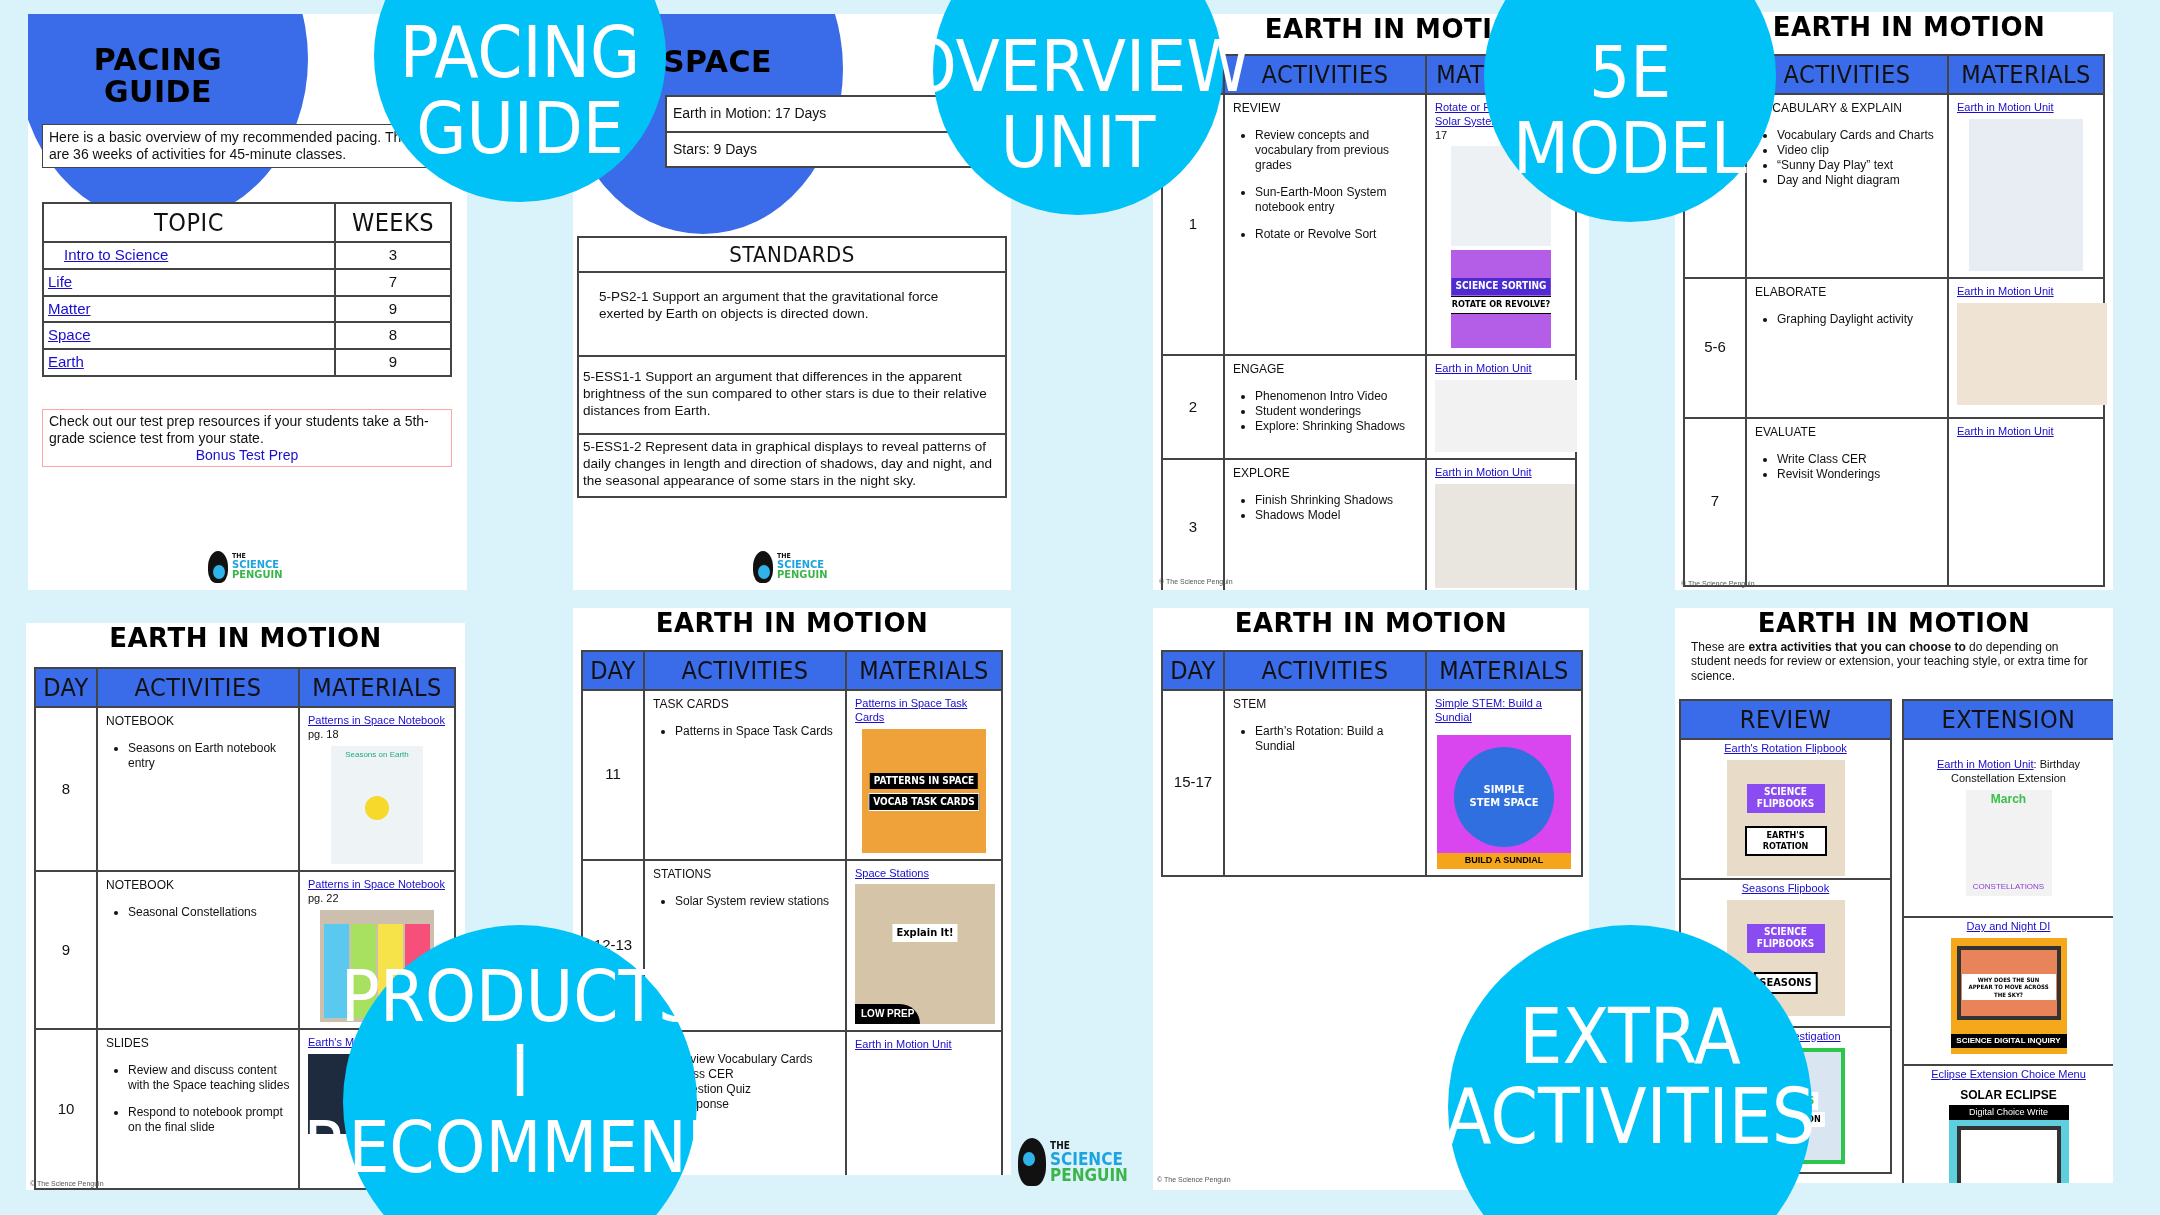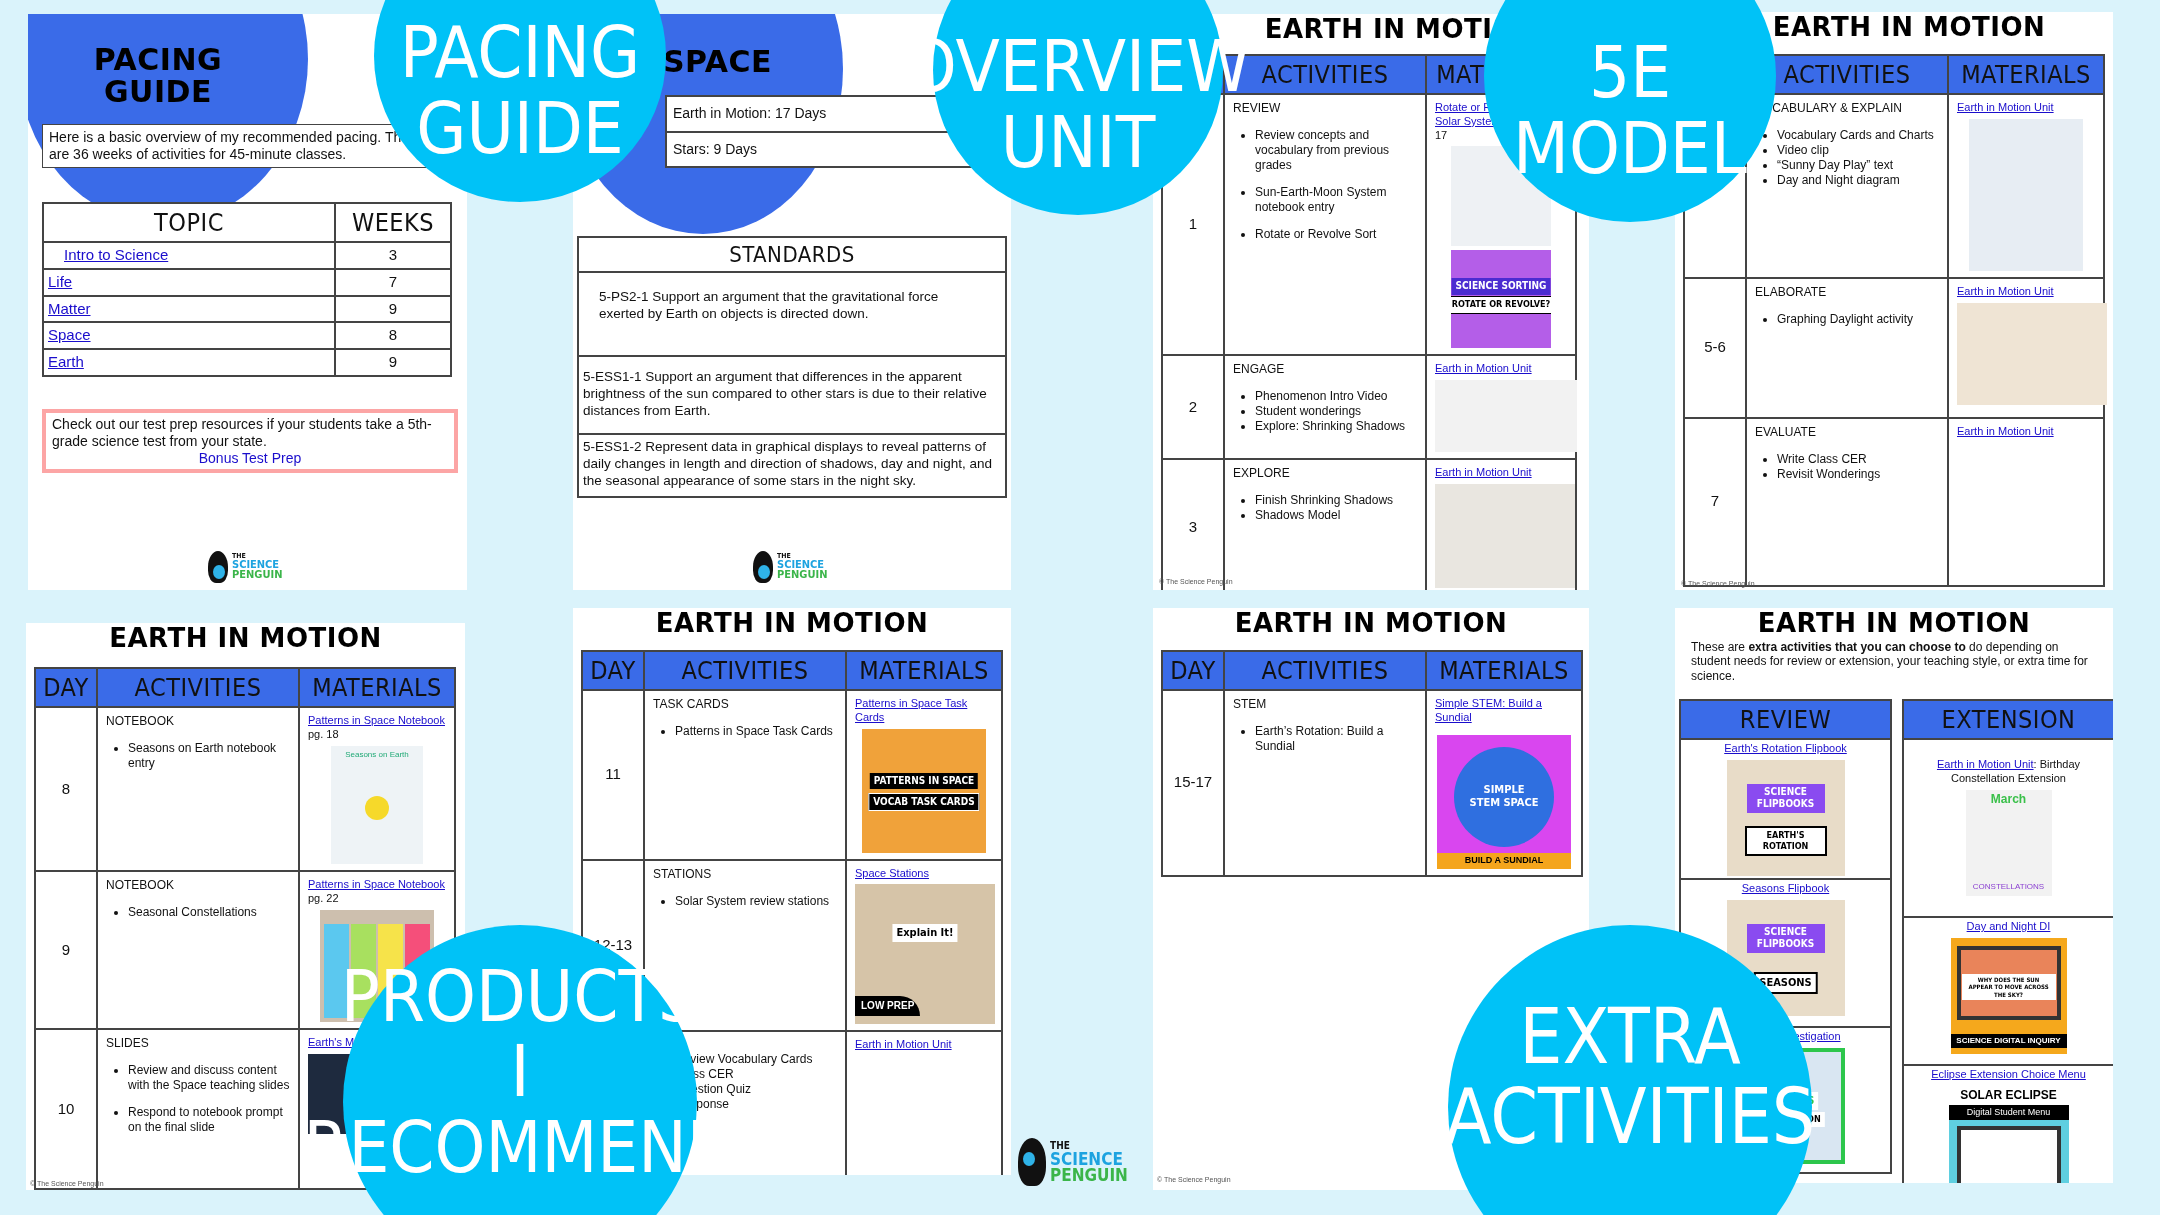--- a/index.html
+++ b/index.html
@@ -71,21 +71,21 @@
           <td style="text-align:center;font-size:15px;padding:3px;">8</td>
         </tr>
     <tr>
           <td style="padding:3px 4px;">
             <a class="lnk" style="font-size:15px;">Earth</a>
           </td>
           <td style="text-align:center;font-size:15px;padding:3px;">9</td>
         </tr>
   </tbody>
     </table>
-  <div style="position:absolute;left:14px;top:395px;width:396px;border:4px solid #fca5a5;font-size:14px;padding:3px 6px;line-height:1.2;">
+  <div style="position:absolute;left:14px;top:395px;width:396px;border:1px solid #fca5a5;font-size:14px;padding:3px 6px;line-height:1.2;">
     <div>Check out our test prep resources if your students take a 5th-grade science test from your state.</div>
     <a class="lnk" style="text-align:center;font-size:14px;text-decoration:none;">Bonus Test Prep</a>
   </div>
   <div class="logo" style="left:180px;top:537px;">
     <div class="peng"></div>
     <div class="txt">
         <div class="t1">THE</div>
         <div class="t2">SCIENCE</div>
         <div class="t3">PENGUIN</div>
       </div>
@@ -345,21 +345,21 @@
       <td>
             <div class="phase">STATIONS</div>
         <ul class="b">
               <li>Solar System review stations</li>
             </ul>
           </td>
       <td>
             <a class="lnk">Space Stations</a>
         <div class="img" style="width:140px;height:140px;background:#d6c4a8;">
           <div class="img-label" style="top:40px;background:#fff;color:#000;">Explain It!</div>
-          <div style="position:absolute;left:0;bottom:8px;background:#000;color:#fff;font-size:10px;font-weight:bold;padding:4px 6px;border-radius:0 20px 0 0;">LOW PREP</div>
+          <div style="position:absolute;left:0;bottom:0;background:#000;color:#fff;font-size:10px;font-weight:bold;padding:4px 6px;border-radius:0 20px 0 0;">LOW PREP</div>
         </div>
           </td>
     </tr>
     <tr style="height:166px;">
       <td class="day"></td>
       <td>
             <div class="phase"></div>
         <ul class="b" style="margin-top:14px;">
               <li>Review Vocabulary Cards</li>
               <li>Class CER</li>
@@ -474,21 +474,21 @@
         <div class="img-label" style="top:36px;background:#fff;color:#000;font-size:6px;white-space:normal;width:86px;">WHY DOES THE SUN APPEAR TO MOVE ACROSS THE SKY?</div>
         <div style="position:absolute;left:0;right:0;bottom:6px;background:#000;color:#fff;font-size:8px;font-weight:bold;padding:2px 0;">SCIENCE DIGITAL INQUIRY</div>
       </div>
           </td>
         </tr>
     <tr>
           <td style="height:140px;text-align:center;padding:2px;">
       <a class="lnk">Eclipse Extension Choice Menu</a>
       <div class="img" style="width:120px;height:120px;background:#5fcfe0;">
         <div style="background:#fff;color:#000;font-weight:bold;font-size:12px;padding:2px 0;">SOLAR ECLIPSE</div>
-        <div style="background:#000;color:#fff;font-size:9px;padding:2px 0;">Digital Student Menu</div>
+        <div style="background:#000;color:#fff;font-size:9px;padding:2px 0;">Digital Choice Write</div>
         <div style="position:absolute;left:8px;top:40px;width:104px;height:72px;background:#fff;border:4px solid #333;box-sizing:border-box;"></div>
       </div>
           </td>
         </tr>
   </tbody>
     </table>
 </div>
 
 <div class="circle" style="left:374px;top:-90px;width:292px;height:292px;font-size:72px;padding-top:70px;box-sizing:border-box;">
   <span>PACING</span>

